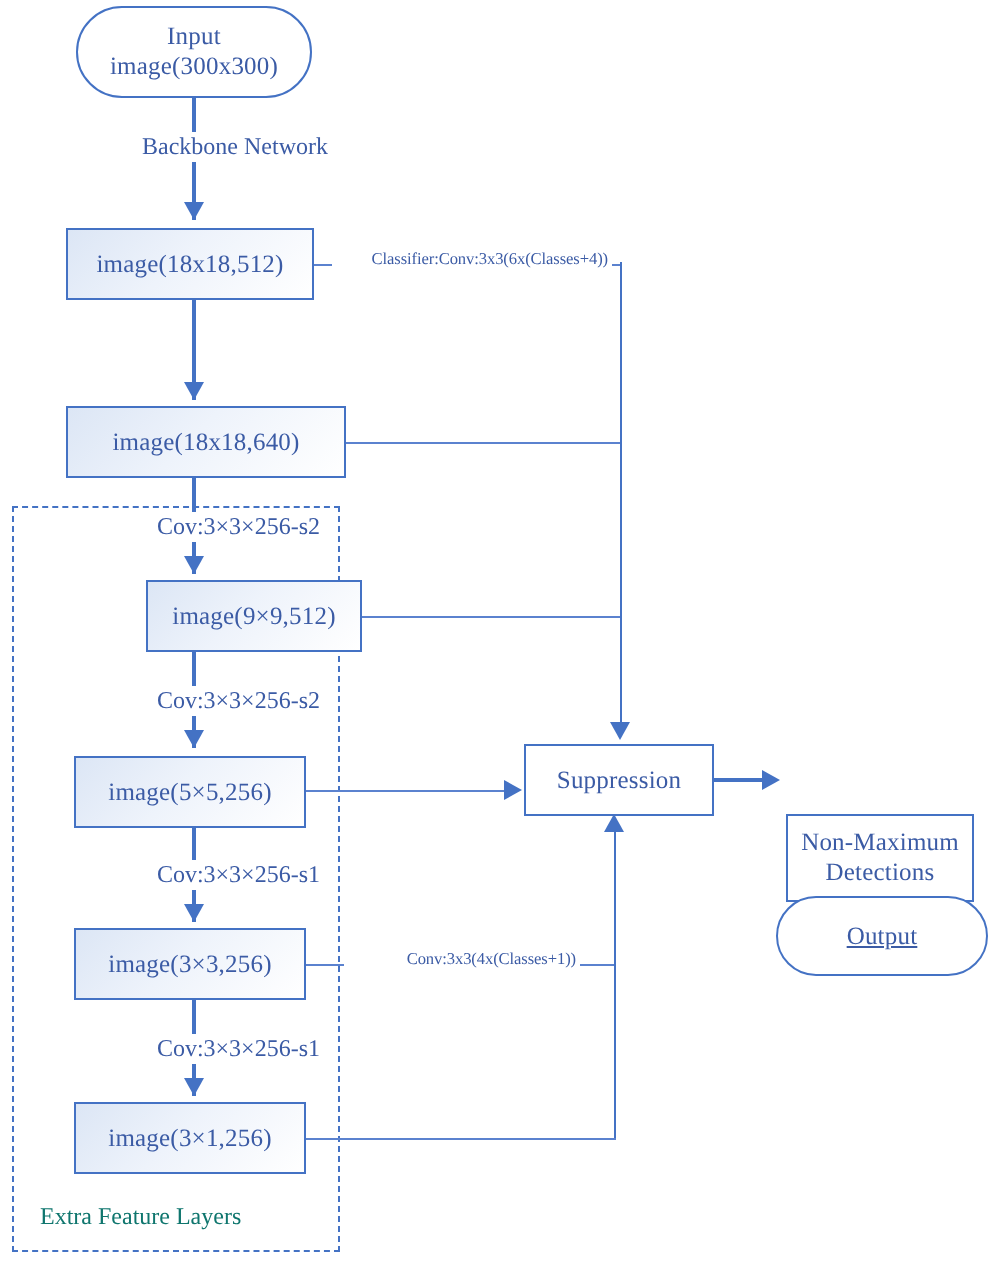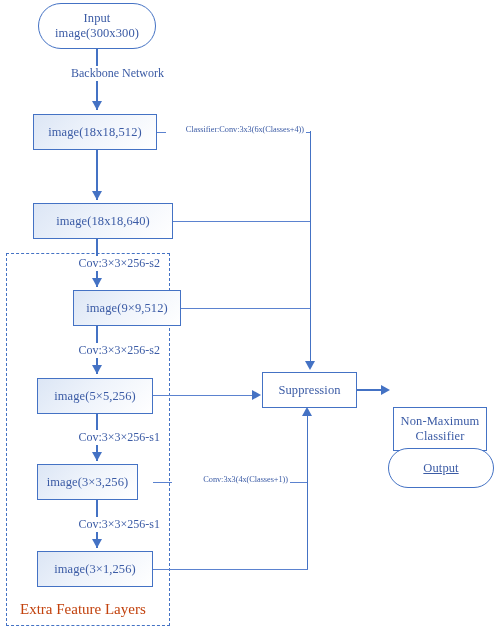--- a/index.html
+++ b/index.html
@@ -48,22 +48,22 @@
     z-index: 6;
     background: #ffffff;
     padding: 0 2px;
   }
   .elabel.small {
     font-size: 8.3px;
     letter-spacing: -0.05px;
   }
   .grouplabel {
     position: absolute;
-    color: #c2410c;
-    font-size: 15px;
+    color: #0f766e;
+    font-size: 12px;
     white-space: nowrap;
     z-index: 6;
   }
   
   .vline, .hline {
     position: absolute;
     background: #4472c4;
     z-index: 2;
   }
   .vline { width: 1.6px; }
@@ -150,21 +150,21 @@
   <div class="node" style="left:37px; top:378px; width:116px; height:36px;">
     <span>image(5×5,256)</span>
   </div>
   <div class="thin hline" style="left:153px; top:394.5px; width:104px;"></div>
   <div class="arrow right" style="left:252px; top:389.5px;"></div>
 
   <div class="vline" style="left:96.2px; top:413px; height:48px;"></div>
   <div class="arrow down" style="left:91.5px; top:452px;"></div>
   <div class="elabel" style="left:36px; top:430px; width:122px;">Cov:3×3×256-s1</div>
 
-  <div class="node" style="left:37px; top:464px; width:101px; height:36px;">
+  <div class="node" style="left:37px; top:464px; width:116px; height:36px;">
     <span>image(3×3,256)</span>
   </div>
 
   <div class="thin hline" style="left:153px; top:481.5px; width:22px;"></div>
   <div class="thin hline" style="left:283px; top:481.5px; width:24px;"></div>
   <div class="elabel small" style="left:172px; top:475px; width:114px;">Conv:3x3(4x(Classes+1))</div>
 
   <div class="vline" style="left:96.2px; top:500px; height:48px;"></div>
   <div class="arrow down" style="left:91.5px; top:539px;"></div>
   <div class="elabel" style="left:36px; top:517px; width:122px;">Cov:3×3×256-s1</div>
@@ -181,21 +181,21 @@
 
   <div class="node plain" style="left:262px; top:372px; width:95px; height:36px;">
     <span>Suppression</span>
   </div>
 
   <div class="hline" style="left:357px; top:389.4px; width:28px;"></div>
   <div class="arrow right" style="left:381px; top:384.5px;"></div>
 
   <div class="node plain" style="left:393px; top:372px; width:94px; height:44px; flex-direction:column;margin-top:35px;">
     <span>Non-Maximum</span>
-    <span>Classifier</span>
+    <span>Detections</span>
   </div>
 
   <div class="vline" style="left:439.2px; top:416px; height:26px;"></div>
   <div class="arrow down" style="left:434.5px; top:438px;"></div>
 
   <div class="node pill" style="left:388px; top:448px; width:106px; height:40px;text-decoration:underline;">
     <span>Output</span>
   </div>
 
 </div>

